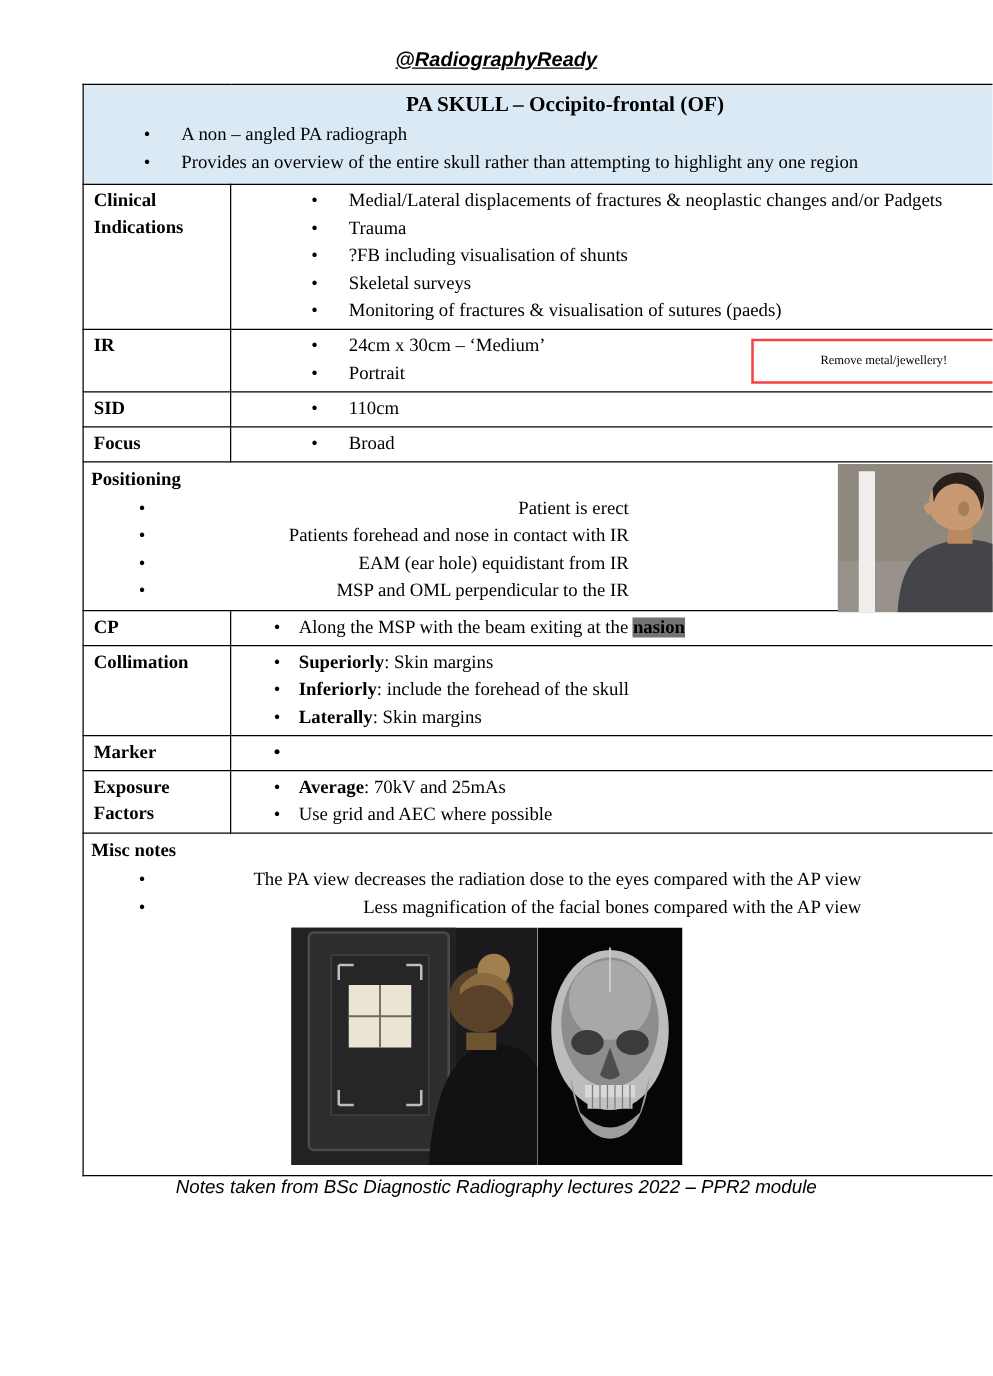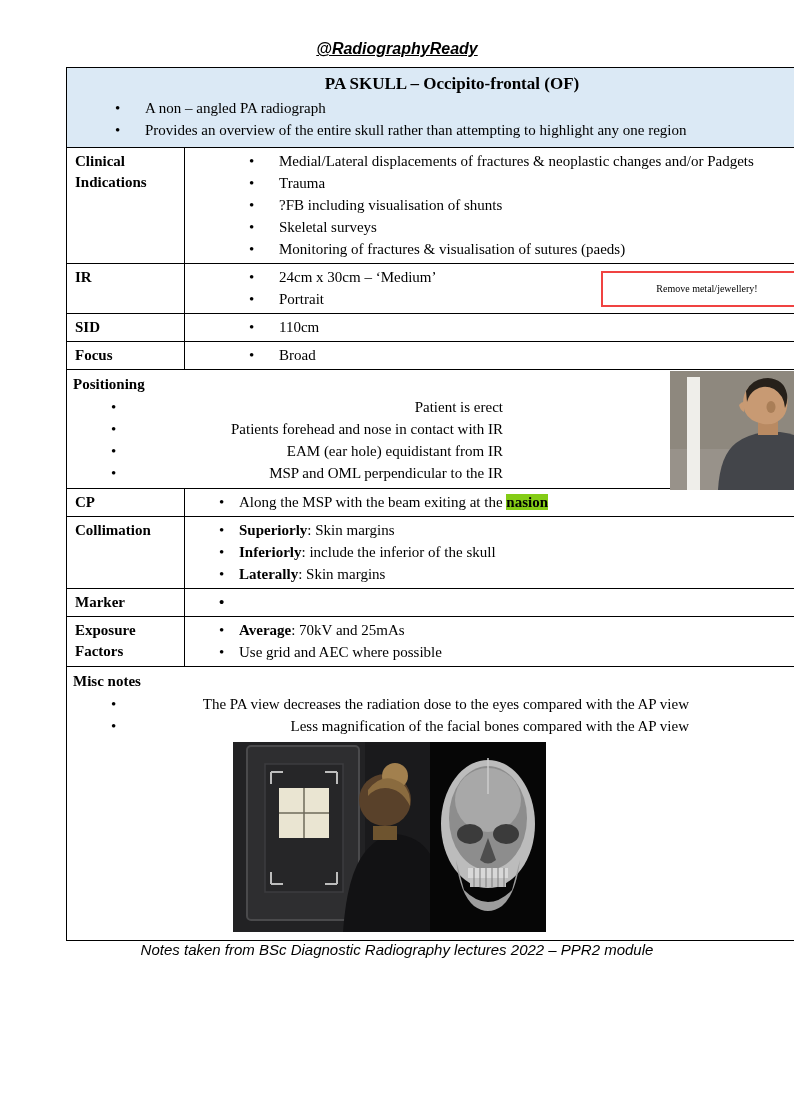--- a/index.html
+++ b/index.html
@@ -20,21 +20,21 @@
   .hdr-title{text-align:center;font-weight:700;font-size:17px;line-height:27px;padding:0 10px;}
   ul.blist{list-style:none;margin:0;padding:0;}
   ul.blist li{position:relative;line-height:22px;}
   ul.wide li{padding-left:78px;}
   ul.wide li::before{content:"\2022";position:absolute;left:48px;}
   ul.mid li{padding-left:64px;text-align:right;}
   ul.mid li::before{content:"\2022";position:absolute;left:38px;}
   ul.narrow li{padding-left:38px;}
   ul.narrow li::before{content:"\2022";position:absolute;left:18px;}
   .b{font-weight:700;text-align:right;}
-  .hl{font-weight:700;background:#84cc16;}
+  .hl{font-weight:700;background:#737373;}
   .rel{position:relative;}
   .callout{
     position:absolute;top:7px;right:24px;width:200px;border:2px solid #f04341;
     background:#fff;text-align:center;font-size:10px;padding:8px 4px;line-height:16px;
   }
   .pos-cell{padding:3px 6px 4px 6px;min-height:112px;}
   .pos-lbl{font-weight:700;line-height:23px;}
   .pos-bullets{max-width:430px;}
   .pos-img{position:absolute;top:1px;right:1px;width:166px;height:119px;overflow:hidden;}
   .misc-cell{padding:3px 6px 8px 6px;}
@@ -141,21 +141,21 @@
         </li>
       </ul>
     </td>
   </tr>
 
   <tr>
     <td class="lbl">Collimation</td>
     <td class="cnt">
       <ul class="blist narrow">
         <li><span class="b">Superiorly</span><span>: Skin margins</span></li>
-        <li><span class="b">Inferiorly</span><span>: include the inferior of the skull</span></li>
+        <li><span class="b">Inferiorly</span><span>: include the forehead of the skull</span></li>
         <li><span class="b">Laterally</span><span>: Skin margins</span></li>
       </ul>
     </td>
   </tr>
 
   <tr>
     <td class="lbl">Marker</td>
     <td class="cnt">
       <ul class="blist narrow">
         <li class="b">PA</li>

